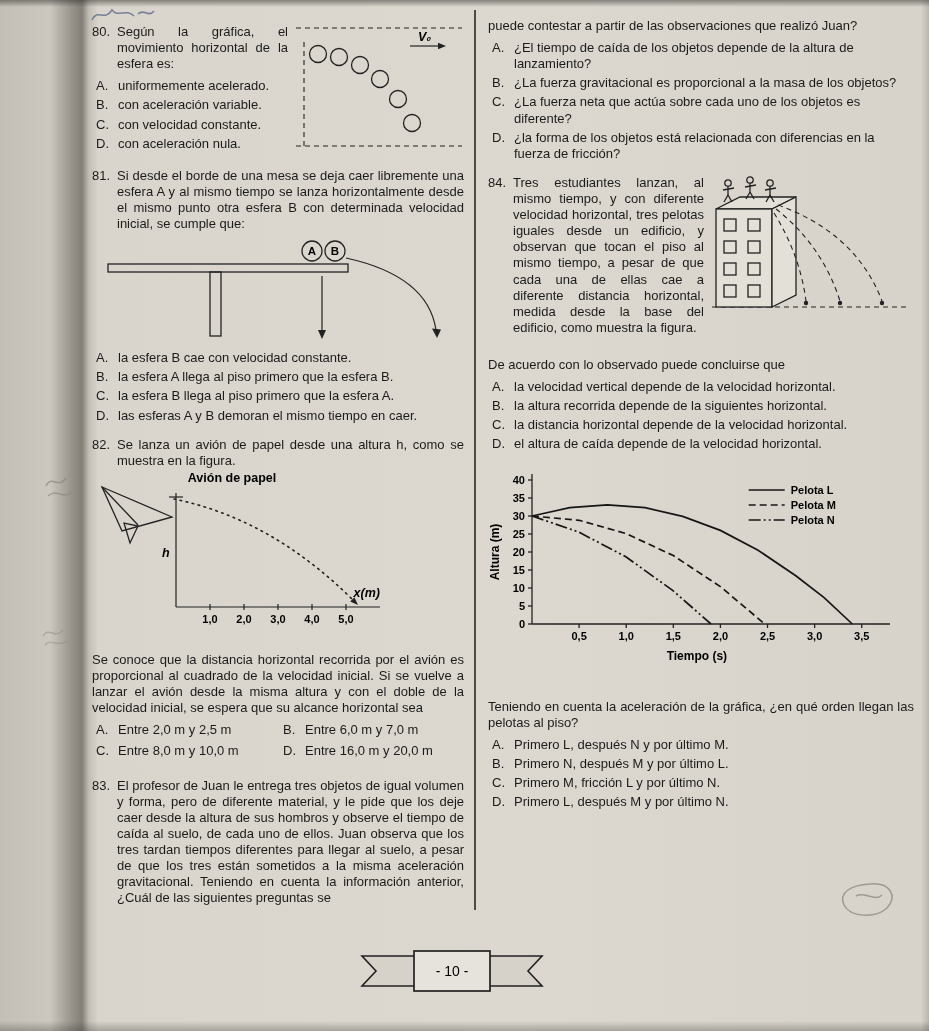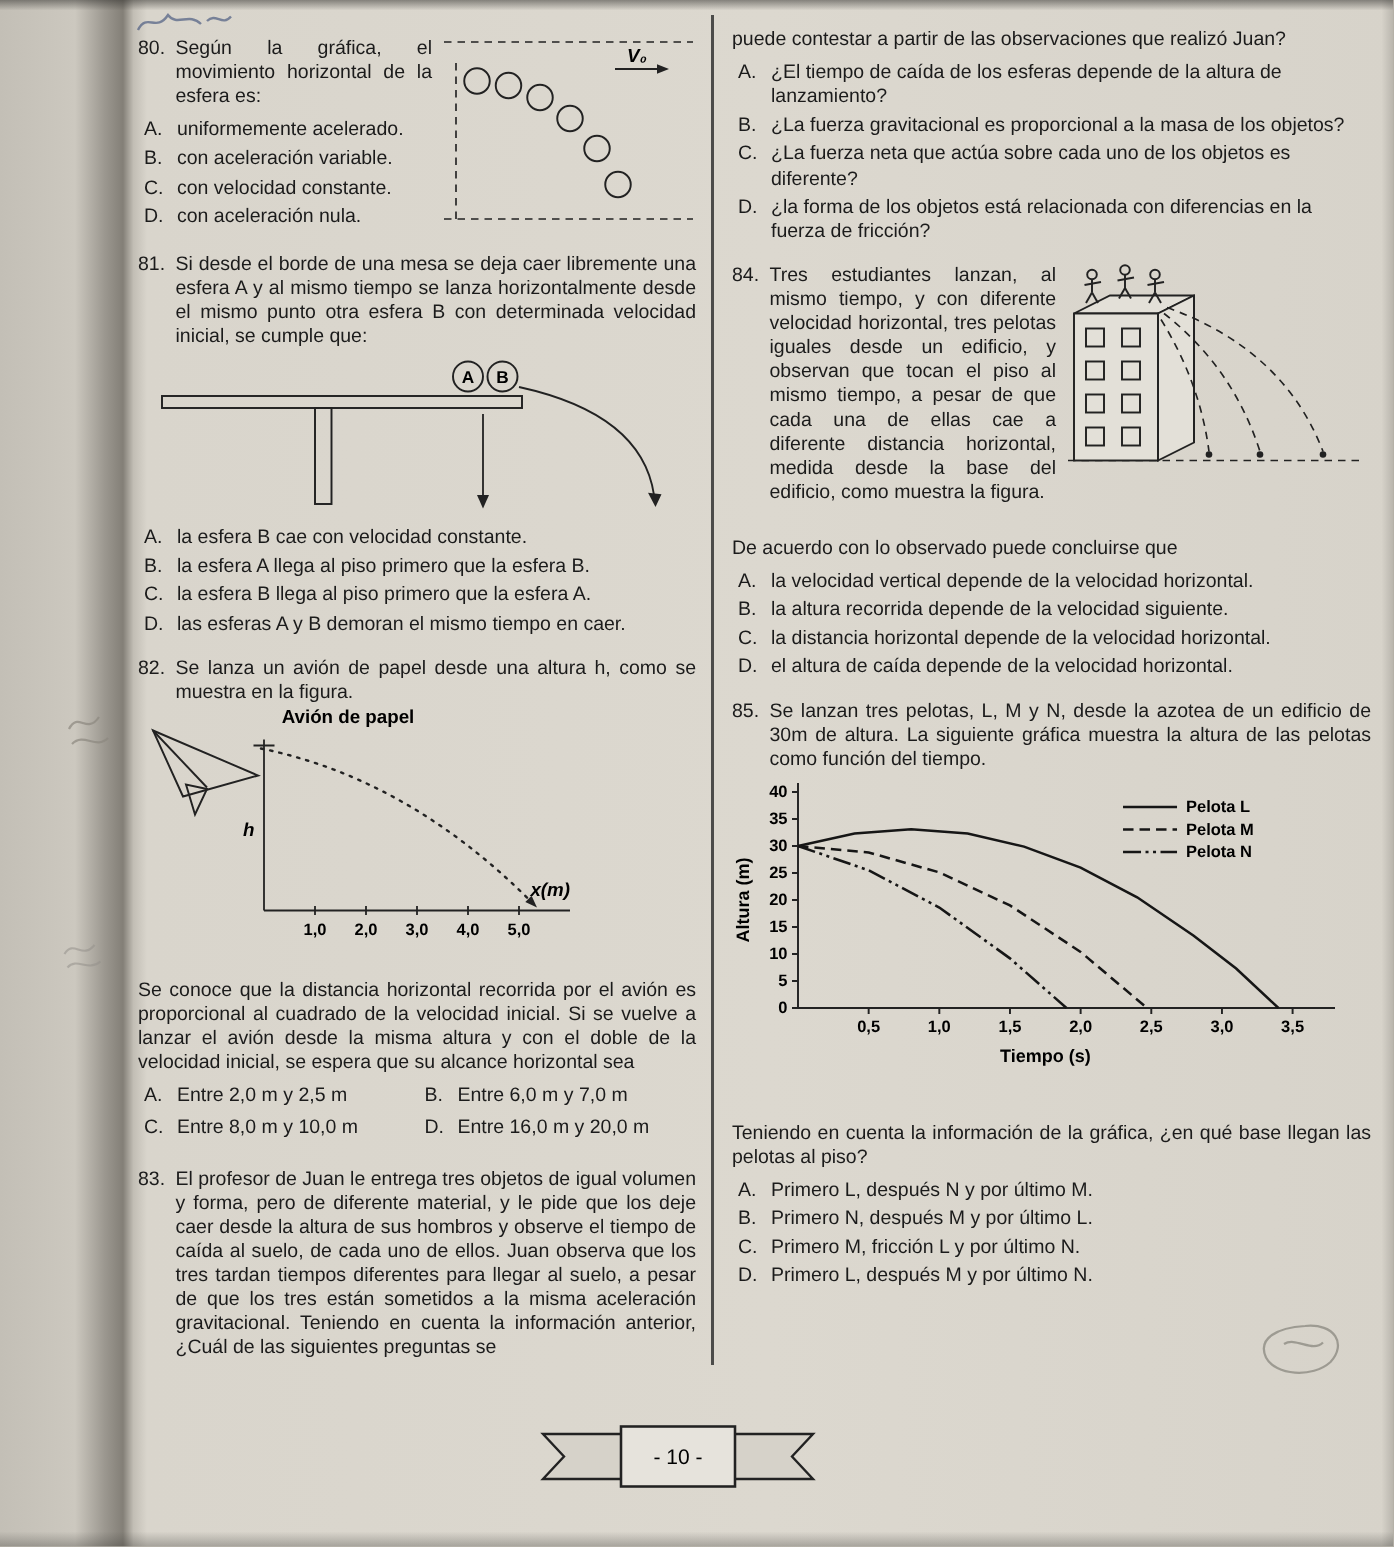--- a/index.html
+++ b/index.html
@@ -183,21 +183,21 @@
           <span>El profesor de Juan le entrega tres objetos de igual volumen y forma, pero de diferente material, y le pide que los deje caer desde la altura de sus hombros y observe el tiempo de caída al suelo, de cada uno de ellos. Juan observa que los tres tardan tiempos diferentes para llegar al suelo, a pesar de que los tres están sometidos a la misma aceleración gravitacional. Teniendo en cuenta la información anterior, ¿Cuál de las siguientes preguntas se</span>
         </div>
       </section>
     </div>
 
     <div class="col-right">
 
       <section class="question">
         <div>puede contestar a partir de las observaciones que realizó Juan?</div>
         <div class="options">
-          <div class="option"><span class="olet">A.</span><span>¿El tiempo de caída de los esferas depende de la altura de lanzamiento?</span></div>
+          <div class="option"><span class="olet">A.</span><span>¿El tiempo de caída de los objetos depende de la altura de lanzamiento?</span></div>
           <div class="option"><span class="olet">B.</span><span>¿La fuerza gravitacional es proporcional a la masa de los objetos?</span></div>
           <div class="option"><span class="olet">C.</span><span>¿La fuerza neta que actúa sobre cada uno de los objetos es diferente?</span></div>
           <div class="option"><span class="olet">D.</span><span>¿la forma de los objetos está relacionada con diferencias en la fuerza de fricción?</span></div>
         </div>
       </section>
 
       <section class="question">
         <div class="stem">
           <span class="qnum">84.</span>
           <figure class="fig fig84">
@@ -237,31 +237,27 @@
               <circle cx="102" cy="128" r="2.2" fill="#222"></circle>
               <circle cx="136" cy="128" r="2.2" fill="#222"></circle>
               <circle cx="178" cy="128" r="2.2" fill="#222"></circle>
             </svg>
           </figure>
           <span>Tres estudiantes lanzan, al mismo tiempo, y con diferente velocidad horizontal, tres pelotas iguales desde un edificio, y observan que tocan el piso al mismo tiempo, a pesar de que cada una de ellas cae a diferente distancia horizontal, medida desde la base del edificio, como muestra la figura.</span>
         </div>
         <div class="para">De acuerdo con lo observado puede concluirse que</div>
         <div class="options">
           <div class="option"><span class="olet">A.</span><span>la velocidad vertical depende de la velocidad horizontal.</span></div>
-          <div class="option"><span class="olet">B.</span><span>la altura recorrida depende de la velocidad siguiente.</span></div>
+          <div class="option"><span class="olet">B.</span><span>la altura recorrida depende de la siguientes horizontal.</span></div>
           <div class="option"><span class="olet">C.</span><span>la distancia horizontal depende de la velocidad horizontal.</span></div>
           <div class="option"><span class="olet">D.</span><span>el altura de caída depende de la velocidad horizontal.</span></div>
         </div>
       </section>
 
       <section class="question">
-        <div class="stem">
-          <span class="qnum">85.</span>
-          <span>Se lanzan tres pelotas, L, M y N, desde la azotea de un edificio de 30m de altura. La siguiente gráfica muestra la altura de las pelotas como función del tiempo.</span>
-        </div>
         <figure class="fig chart-fig">
           <svg id="q85-chart" width="420" height="212" viewBox="0 0 420 212">
               <line x1="44" y1="8" x2="44" y2="158" class="ax"></line>
               <line x1="44" y1="158" x2="402" y2="158" class="ax"></line>
               <line x1="40" y1="158" x2="44" y2="158" class="ax"></line>
               <text x="37" y="161.5" class="tick ty">0</text>
               <line x1="40" y1="140" x2="44" y2="140" class="ax"></line>
               <text x="37" y="143.5" class="tick ty">5</text>
               <line x1="40" y1="122" x2="44" y2="122" class="ax"></line>
               <text x="37" y="125.5" class="tick ty">10</text>
@@ -297,21 +293,21 @@
               <line x1="260.6842105263158" y1="24" x2="296.6842105263158" y2="24" class="curve" stroke-dasharray=""></line>
               <text x="302.6842105263158" y="27.5" class="legend-t">Pelota L</text>
               <line x1="260.6842105263158" y1="39" x2="296.6842105263158" y2="39" class="curve" stroke-dasharray="7 4"></line>
               <text x="302.6842105263158" y="42.5" class="legend-t">Pelota M</text>
               <line x1="260.6842105263158" y1="54" x2="296.6842105263158" y2="54" class="curve" stroke-dasharray="12 3 2 3 2 3"></line>
               <text x="302.6842105263158" y="57.5" class="legend-t">Pelota N</text>
               <text x="208.8684210526316" y="194" class="axlab tx">Tiempo (s)</text>
               <text x="11" y="86" class="axlab tx" transform="rotate(-90 11 86)">Altura (m)</text>
             </svg>
         </figure>
-        <div class="para">Teniendo en cuenta la información de la gráfica, ¿en qué base llegan las pelotas al piso?</div>
+        <div class="para">Teniendo en cuenta la aceleración de la gráfica, ¿en qué orden llegan las pelotas al piso?</div>
         <div class="options">
           <div class="option"><span class="olet">A.</span><span>Primero L, después N y por último M.</span></div>
           <div class="option"><span class="olet">B.</span><span>Primero N, después M y por último L.</span></div>
           <div class="option"><span class="olet">C.</span><span>Primero M, fricción L y por último N.</span></div>
           <div class="option"><span class="olet">D.</span><span>Primero L, después M y por último N.</span></div>
         </div>
       </section>
     </div>
   </div>
 

